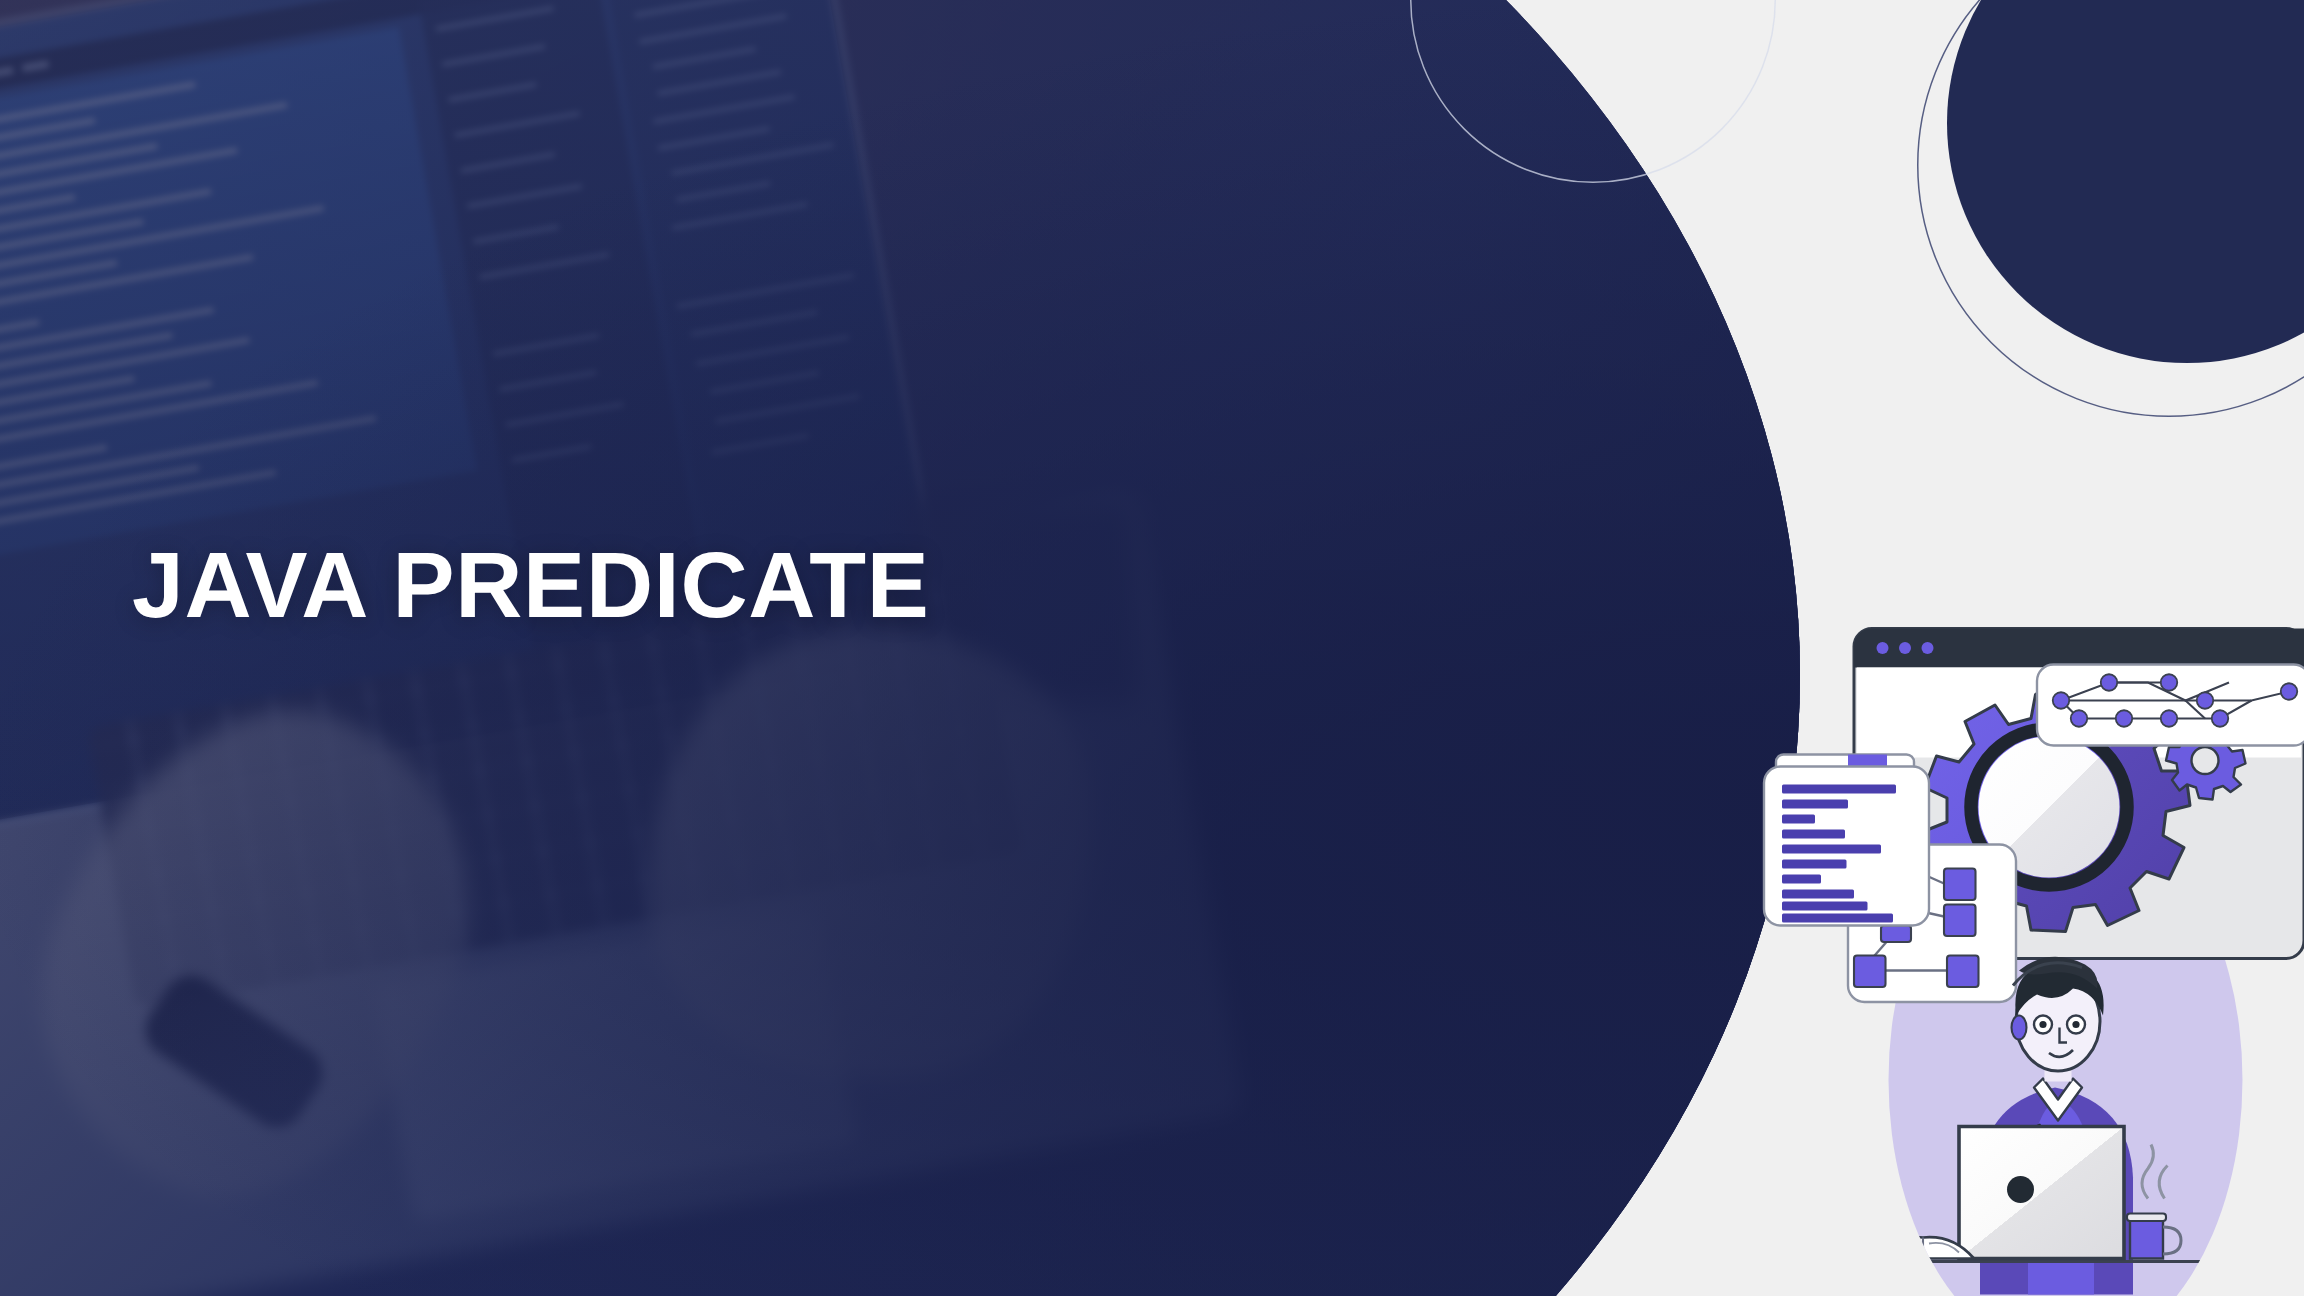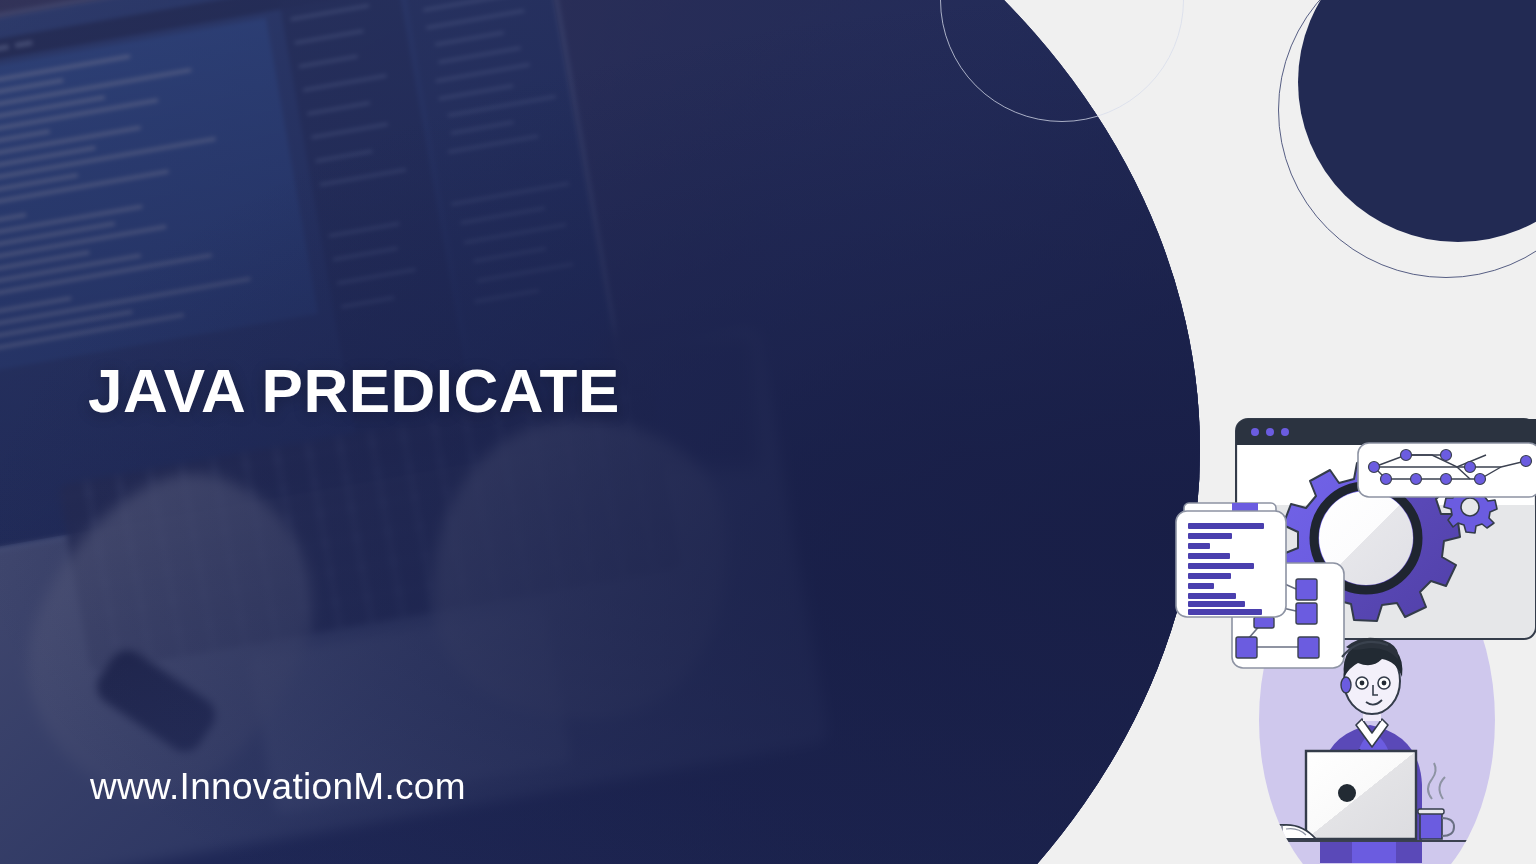--- a/index.html
+++ b/index.html
@@ -268,21 +268,20 @@
       <div class="watch"></div>
 
       <div class="photo-tint"></div>
       <div class="photo-tint2"></div>
     </div>
   </div>
 
   <div class="deco-ring-light"></div>
 
   <div class="headline">JAVA PREDICATE</div>
-  <div class="site-url">www.InnovationM.com</div>
 
   <div class="illus">
     <svg width="380" height="469" viewBox="0 0 380 469" xmlns="http://www.w3.org/2000/svg">
       <defs>
         <linearGradient id="gearGrad" x1="0" y1="0" x2="1" y2="1">
           <stop offset="0%" stop-color="#7264e8"></stop>
           <stop offset="50%" stop-color="#6b5ce0"></stop>
           <stop offset="50.1%" stop-color="#5a49b8"></stop>
           <stop offset="100%" stop-color="#5140a8"></stop>
         </linearGradient>

